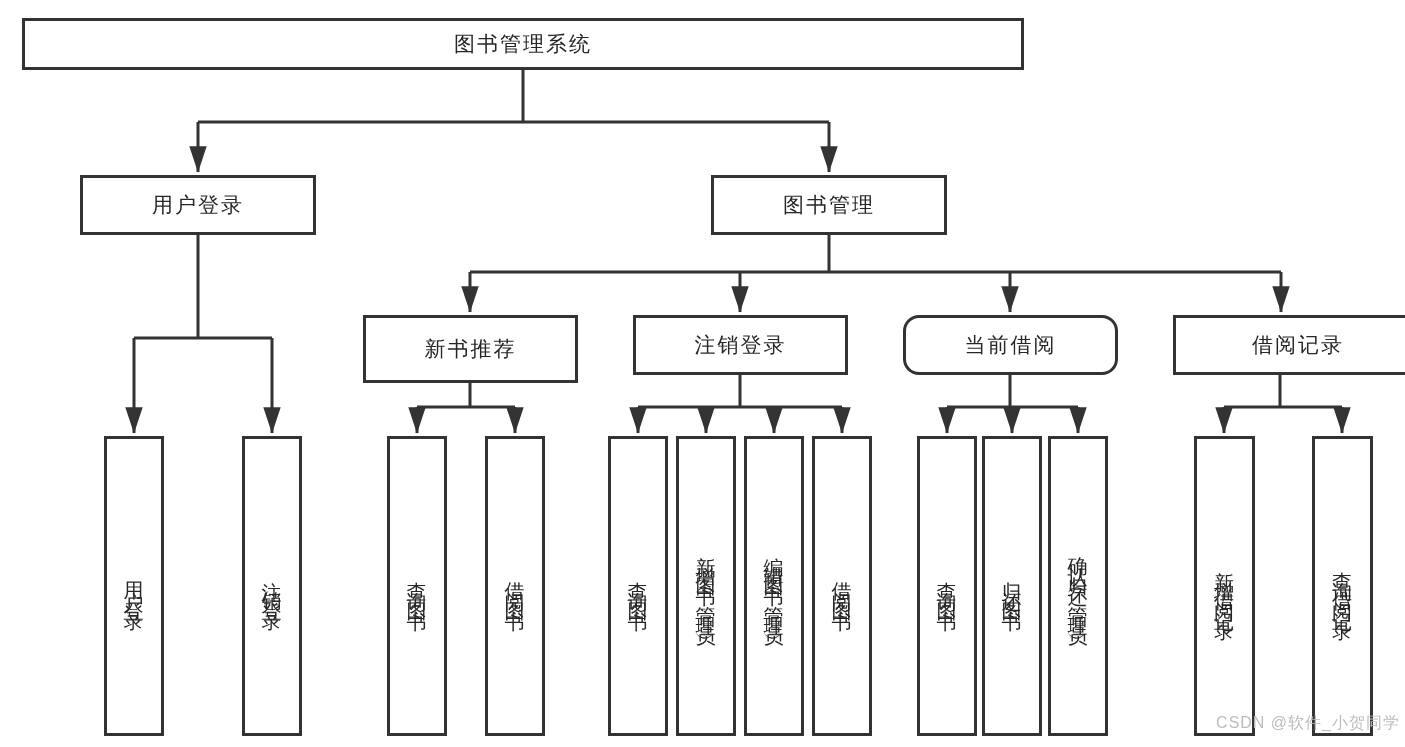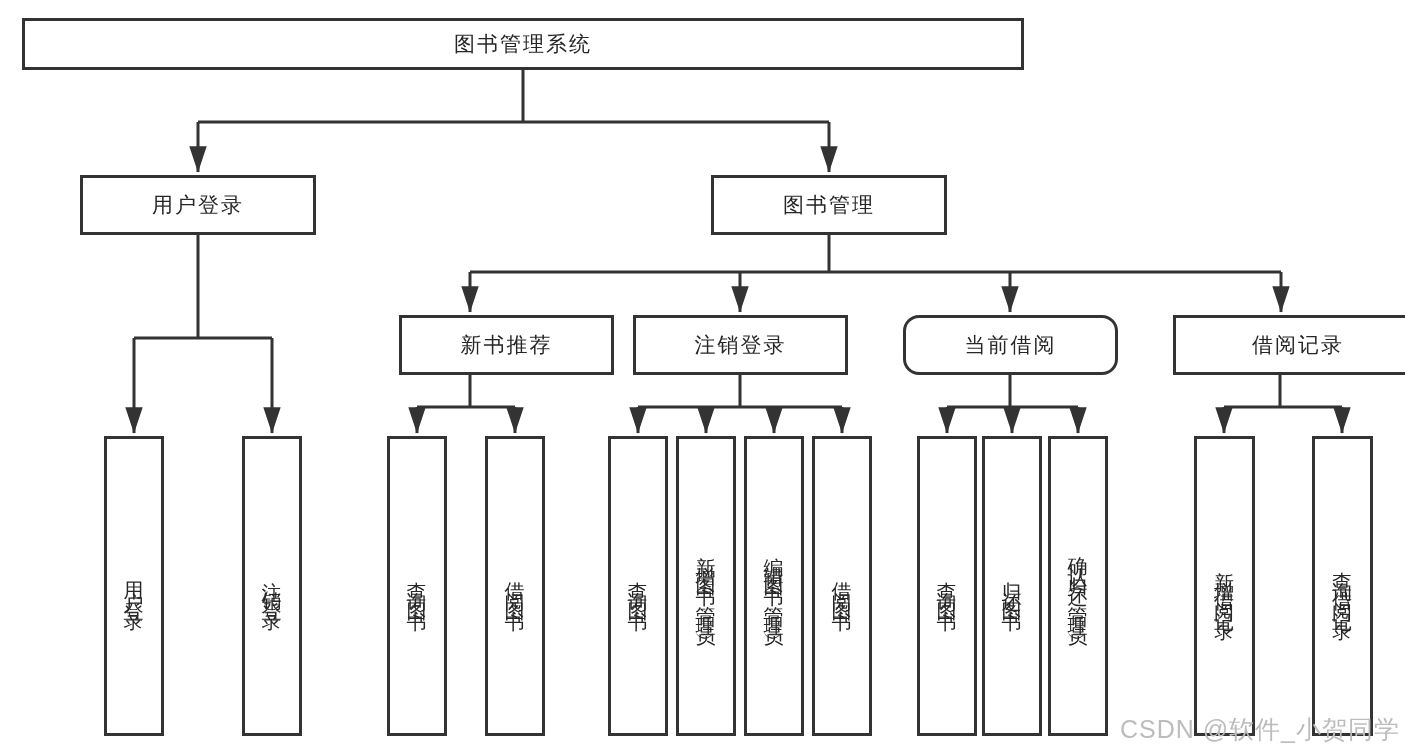--- a/index.html
+++ b/index.html
@@ -21,21 +21,21 @@
     border:3px solid var(--border,#333);
     display:flex;align-items:center;justify-content:center;
   }
   .h-node{font-size:21px;letter-spacing:2px;white-space:nowrap;text-align:right;}
   .leaf span{
     writing-mode:vertical-rl;text-orientation:mixed;
     font-size:20px;letter-spacing:10px;line-height:1.1;
   }
   .watermark{
     position:absolute;right:5px;top:713px;
-    font-size:25px;letter-spacing:1px;
+    font-size:16px;letter-spacing:1px;
     color:var(--watermark,#bcbcbc);
     white-space:nowrap;z-index:5;
   }
 </style>
 </head>
 <body>
 
 <div class="canvas">
 
   <svg class="wires" viewBox="0 0 1405 747" xmlns="http://www.w3.org/2000/svg">
@@ -77,21 +77,21 @@
     <path d="M1280,375 V407 M1224,407 H1342"></path>
     <line x1="1224" y1="407" x2="1224" y2="433" marker-end="url(#arw)"></line>
     <line x1="1342" y1="407" x2="1342" y2="433" marker-end="url(#arw)"></line>
   </svg>
 
   <div class="node h-node" style="left:22px;top:18px;width:1002px;height:52px;">图书管理系统</div>
 
   <div class="node h-node" style="left:80px;top:175px;width:236px;height:60px;">用户登录</div>
   <div class="node h-node" style="left:711px;top:175px;width:236px;height:60px;">图书管理</div>
 
-  <div class="node h-node" style="left:363px;top:315px;width:215px;height:60px;margin-left:36px;">新书推荐</div>
+  <div class="node h-node" style="left:363px;top:315px;width:215px;height:68px;">新书推荐</div>
   <div class="node h-node" style="left:633px;top:315px;width:215px;height:60px;">注销登录</div>
   <div class="node h-node" style="left:903px;top:315px;width:215px;height:60px;border-radius:16px;">当前借阅</div>
   <div class="node h-node" style="left:1173px;top:315px;width:250px;height:60px;">借阅记录</div>
 
   <div class="node leaf" style="left:104px;top:436px;width:60px;height:300px;">
       <span>用户登录</span>
     </div>
   <div class="node leaf" style="left:242px;top:436px;width:60px;height:300px;">
       <span>注销登录</span>
     </div>

